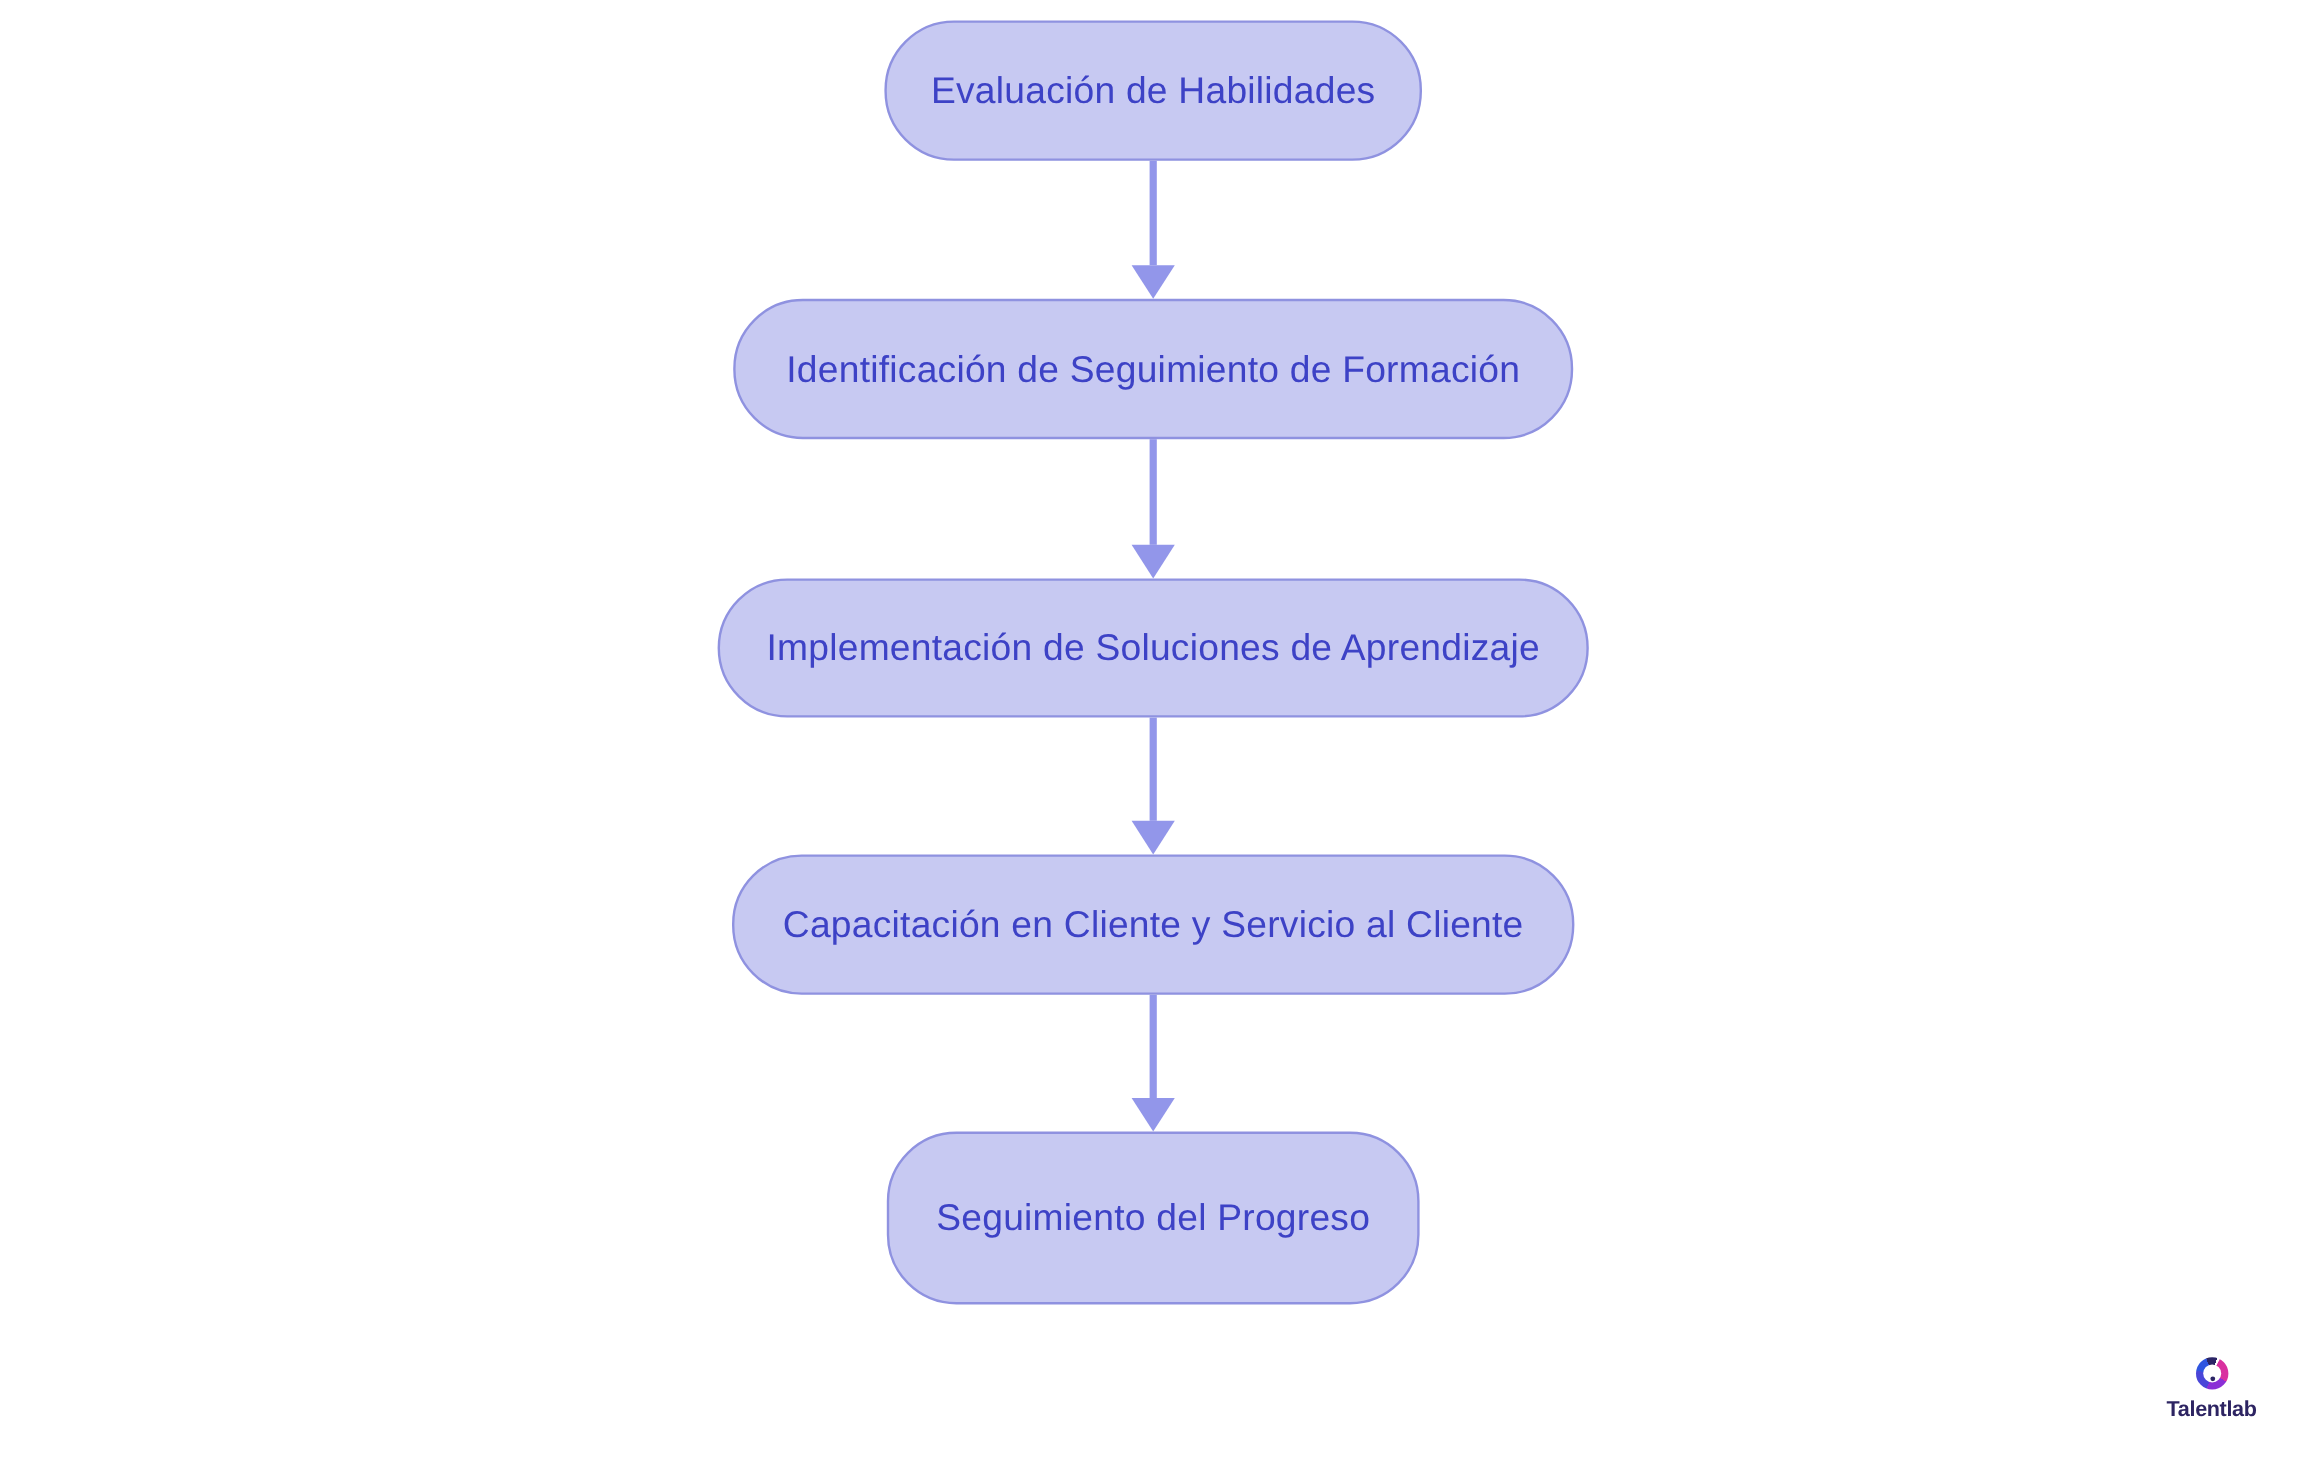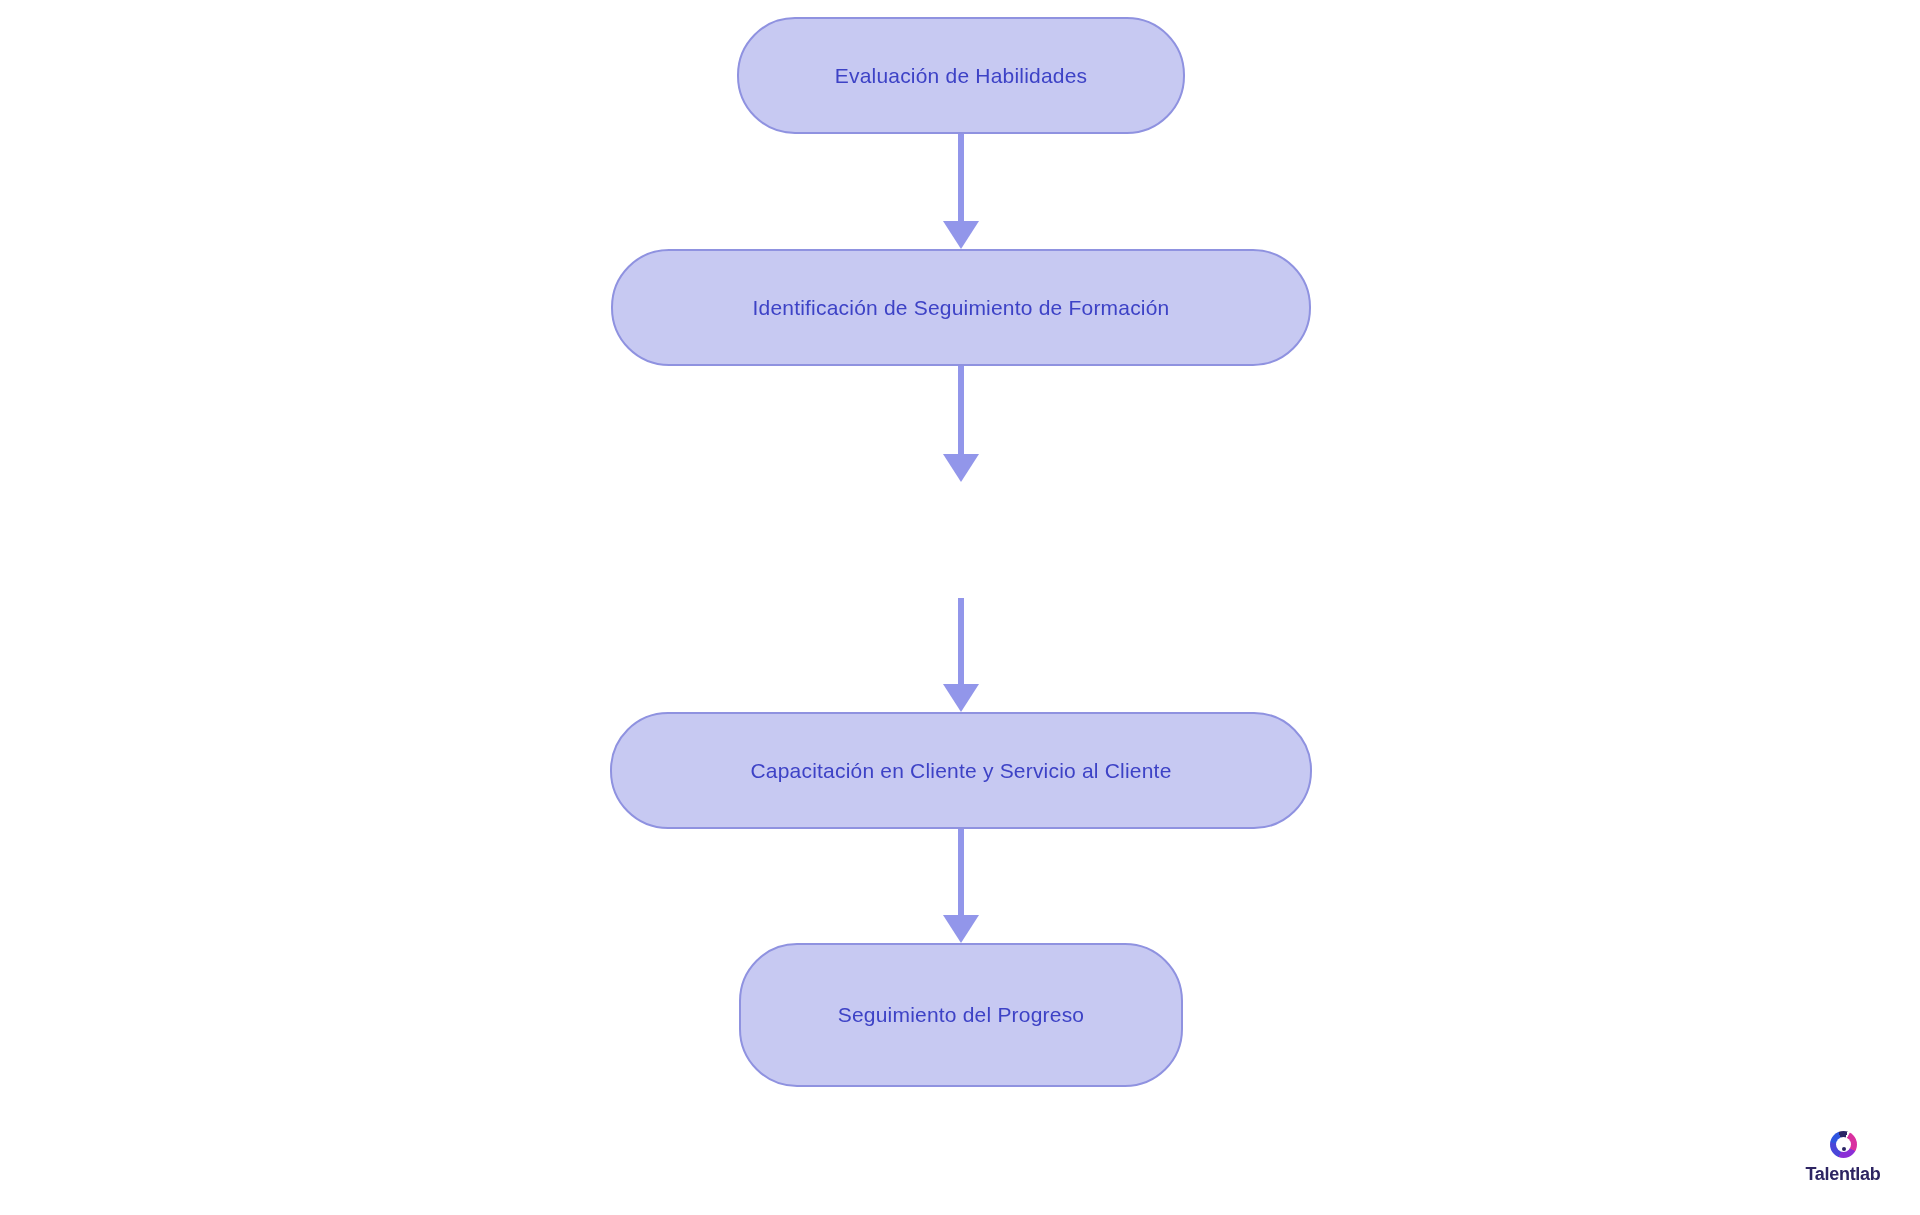--- a/index.html
+++ b/index.html
@@ -27,21 +27,21 @@
     background: var(--node-fill);
     border: 2px solid var(--node-border);
     border-radius: 58px;
     display: flex;
     align-items: center;
     justify-content: center;
     text-align: center;
   }
   .node .node-label {
     color: var(--node-text);
-    font-size: 21px;
+    font-size: 31px;
     font-weight: 400;
     letter-spacing: 0.2px;
     line-height: 1.2;
     padding: 0 30px;
     white-space: nowrap;
   }
 
   .node-1 { left: 737px; top: 17px;  width: 448px; height: 117px; }
   .node-2 { left: 611px; top: 249px; width: 700px; height: 117px; }
   .node-3 { left: 598px; top: 482px; width: 726px; height: 116px; }
@@ -138,20 +138,23 @@
 
   <div class="node node-2">
     <span class="node-label">Identificación de Seguimiento de Formación</span>
   </div>
 
   <div class="arrow arrow-2">
     <div class="arrow-line"></div>
     <div class="arrow-head"></div>
   </div>
 
+  <div class="node node-3">
+    <span class="node-label">Implementación de Soluciones de Aprendizaje</span>
+  </div>
 
   <div class="arrow arrow-3">
     <div class="arrow-line"></div>
     <div class="arrow-head"></div>
   </div>
 
   <div class="node node-4">
     <span class="node-label">Capacitación en Cliente y Servicio al Cliente</span>
   </div>
 

